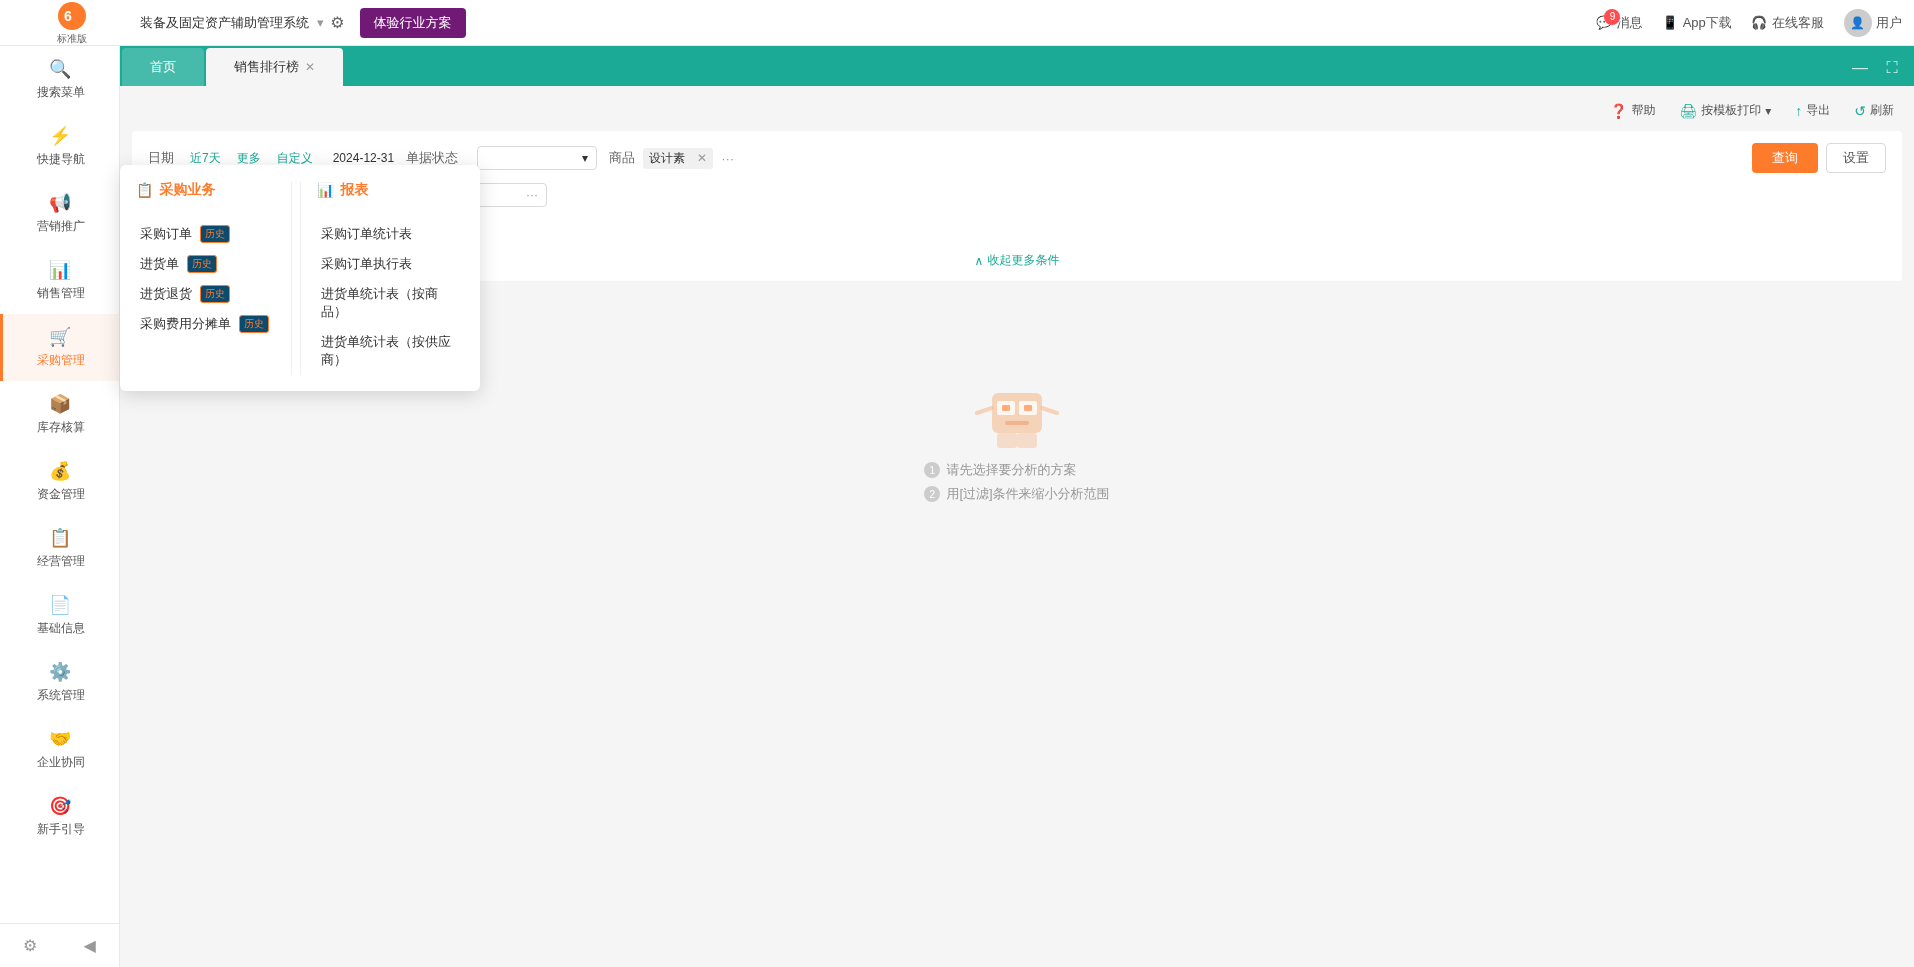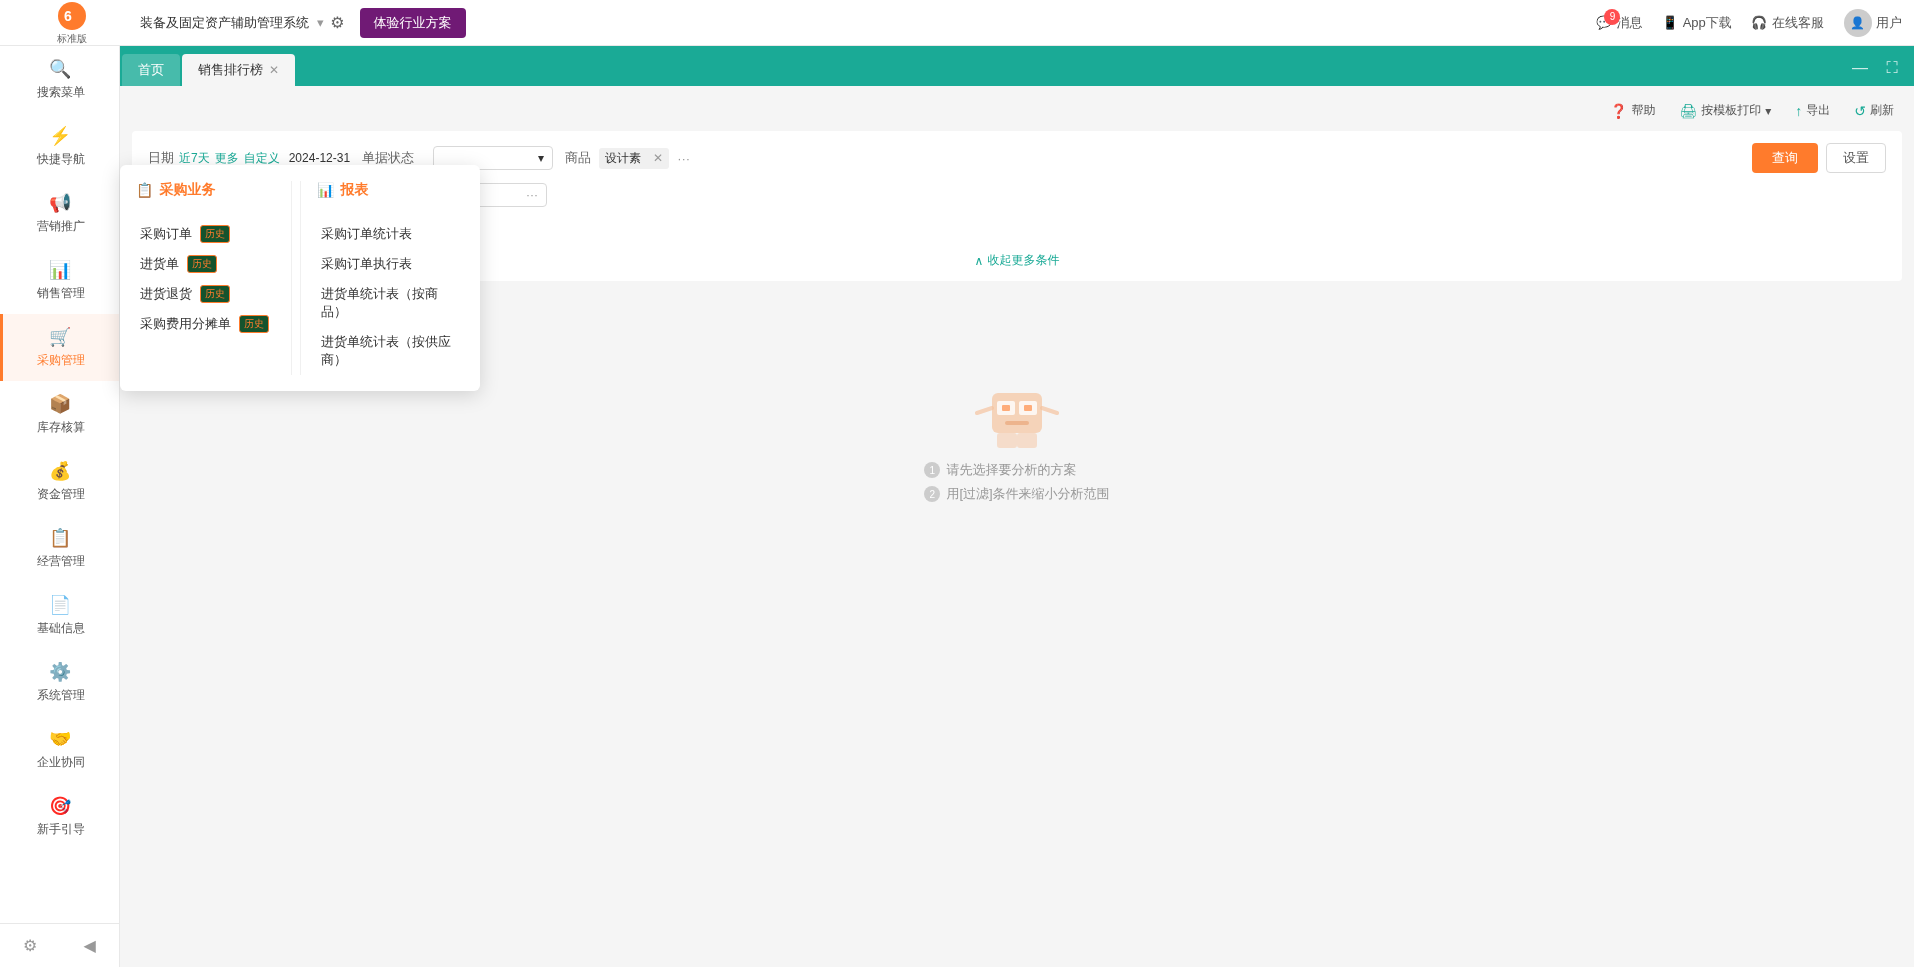--- a/index.html
+++ b/index.html
@@ -162,24 +162,24 @@
 
     
     .tab-bar {
       height: 40px;
       background: #1aaa96;
       display: flex;
       align-items: flex-end;
       padding: 0 0 0 0;
     }
     .tab-item {
-      height: 32px;
-      display: flex;
-      align-items: center;
-      padding: 0 16px;
+      height: 38px;
+      display: flex;
+      align-items: center;
+      padding: 0 28px;
       cursor: pointer;
       font-size: 13px;
       color: rgba(255,255,255,0.85);
       border-radius: 4px 4px 0 0;
       margin-left: 2px;
       gap: 6px;
     }
     .tab-item.home-tab {
       background: rgba(255,255,255,0.2);
       color: #fff;
@@ -366,38 +366,38 @@
       display: flex;
       align-items: flex-end;
       gap: 8px;
       padding: 6px 4px;
       cursor: pointer;
       color: #333;
       font-size: 13px;
       border-radius: 3px;
     }
     .history-badge {
-      background: #14532d;
+      background: #0c4a6e;
       border: 1px solid #ff7b2c;
       color: #ff7b2c;
       border-radius: 3px;
       font-size: 10px;
       padding: 1px 4px;
     }
     .col-divider {
       width: 1px;
       background: #f0f0f0;
       margin: 0 8px;
     }
 
     
     .date-range {
       display: flex;
       align-items: center;
-      gap: 5px;
+      gap: 16px;
       font-size: 12px;
       color: #333;
     }
     .date-link {
       color: #1aaa96;
       cursor: pointer;
       text-decoration: none;
     }
   </style>
 </head>

